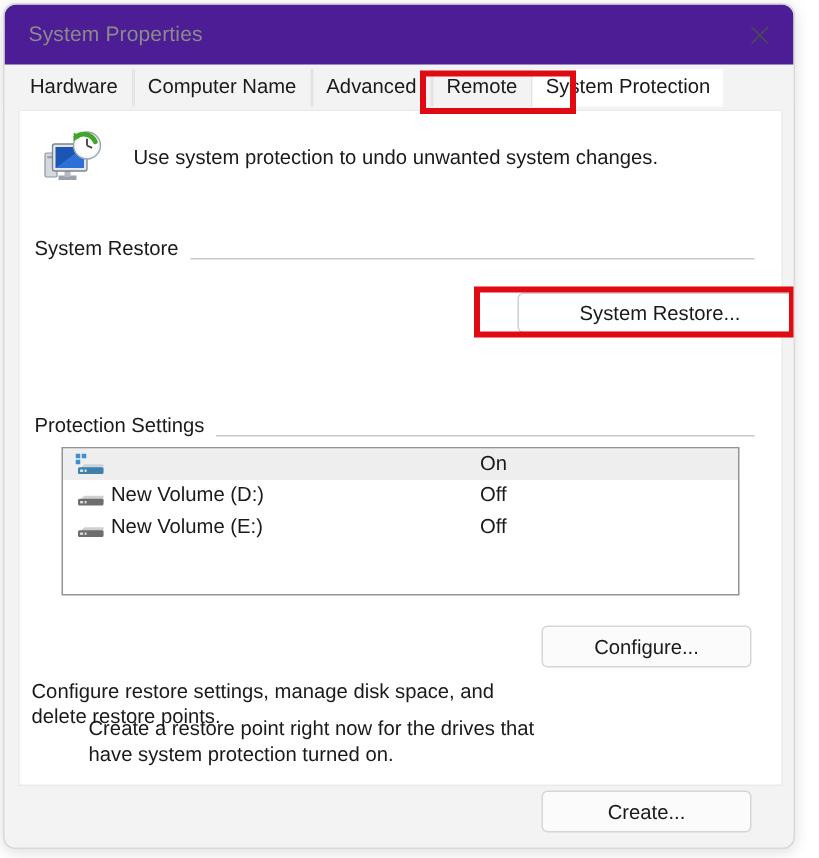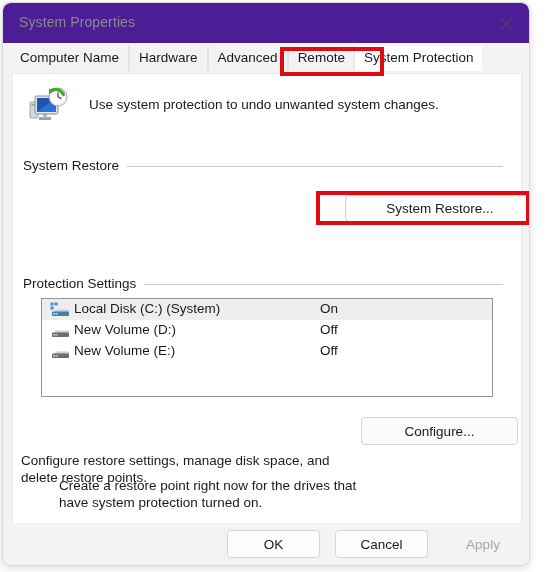--- a/index.html
+++ b/index.html
@@ -136,21 +136,21 @@
     color: #1a1a1a;
     white-space: nowrap;
   }
 
   
   .group-head {
     position: absolute;
     left: 10px;
     width: 480px;
     display: flex;
-    align-items: center;
+    align-items: flex-end;
     gap: 8px;
   }
   .group-head .gh-label {
     font-size: 13.5px;
     color: #1a1a1a;
     white-space: nowrap;
   }
   .group-head .gh-rule {
     flex: 1;
     height: 1px;
@@ -180,21 +180,21 @@
     font-family: "Liberation Sans", sans-serif;
     font-size: 13.5px;
     color: #1a1a1a;
     text-align: center;
     cursor: pointer;
     padding: 0;
     box-sizing: border-box;
   }
   #btn-system-restore { left: 308px; top: 121px; width: 190px; height: 27px;
                         background:#ffffff; border-color:#d0d0d0;margin-left:24px; }
-  #btn-configure      { left: 348px; top: 343px; width: 157px; height: 28px; }
+  #btn-configure      { left: 348px; top: 343px; width: 140px; height: 28px; }
   #btn-create         { left: 348px; top: 405px; width: 140px; height: 28px; margin-top: 48px; }
 
   
   #drives-box {
     position: absolute;
     left: 28px;
     top: 224px;
     width: 452px;
     height: 99px;
     background: #ffffff;
@@ -300,22 +300,22 @@
     <div id="title-text">System Properties</div>
     <div id="close-btn">
       <svg width="13" height="13" viewBox="0 0 13 13" aria-hidden="true">
         <line x1="1" y1="1" x2="12" y2="12" stroke="#4a4a56" stroke-width="1.1"></line>
         <line x1="12" y1="1" x2="1" y2="12" stroke="#4a4a56" stroke-width="1.1"></line>
       </svg>
     </div>
   </div>
 
   <div id="tabstrip">
+    <div class="tab">Hardware</div>
     <div class="tab">Computer Name</div>
-    <div class="tab">Hardware</div>
     <div class="tab">Advanced</div>
     <div class="tab">Remote</div>
     <div class="tab active">System Protection</div>
   </div>
 
   <div class="redbox" id="redbox-tab"></div>
 
   <div id="tabpage">
 
     <div id="intro">
@@ -361,21 +361,20 @@
       <div class="drive-row selected">
         <svg class="drive-icon" viewBox="0 0 20 15">
           <rect x="0.5" y="0.5" width="3" height="3" fill="#3f8fd0"></rect>
           <rect x="4.5" y="0.5" width="3" height="3" fill="#3f8fd0"></rect>
           <rect x="0.5" y="4.5" width="3" height="3" fill="#3f8fd0"></rect>
           <path d="M2 12.5 L6 7.5 L19 7.5 L19 12.5 Z" fill="#c9d4dd"></path>
           <rect x="2" y="9.5" width="17" height="4.5" rx="1" fill="#3f7fa8"></rect>
           <rect x="3.4" y="11" width="2" height="1.6" fill="#d9ecf7"></rect>
           <rect x="6.4" y="11" width="1.3" height="1.6" fill="#d9ecf7"></rect>
         </svg>
-        <span class="drive-name">Local Disk (C:) (System)</span>
         <span class="drive-prot">On</span>
       </div>
 
       <div class="drive-row">
         <svg class="drive-icon" viewBox="0 0 20 15">
           <path d="M2 12.5 L6 7.5 L19 7.5 L19 12.5 Z" fill="#cfcfcf"></path>
           <rect x="2" y="9.5" width="17" height="4.5" rx="1" fill="#6d6d6d"></rect>
           <rect x="3.4" y="11" width="2" height="1.6" fill="#dcdcdc"></rect>
           <rect x="6.4" y="11" width="1.3" height="1.6" fill="#dcdcdc"></rect>
         </svg>
@@ -398,19 +397,14 @@
     <div class="body-text" id="configure-desc">Configure restore settings, manage disk space, and delete restore points.</div>
     <button class="btn" id="btn-configure">Configure...</button>
 
     <div class="body-text" id="create-desc">Create a restore point right now for the drives that have system protection turned on.</div>
     <button class="btn" id="btn-create">Create...</button>
 
   </div>
 
   <div class="redbox" id="redbox-srbtn"></div>
 
-  <div id="footer">
-    <button class="footer-btn" id="btn-ok">OK</button>
-    <button class="footer-btn" id="btn-cancel">Cancel</button>
-    <button class="footer-btn" id="btn-apply" disabled="">Apply</button>
-  </div>
 
 </div>
 
 </body></html>

